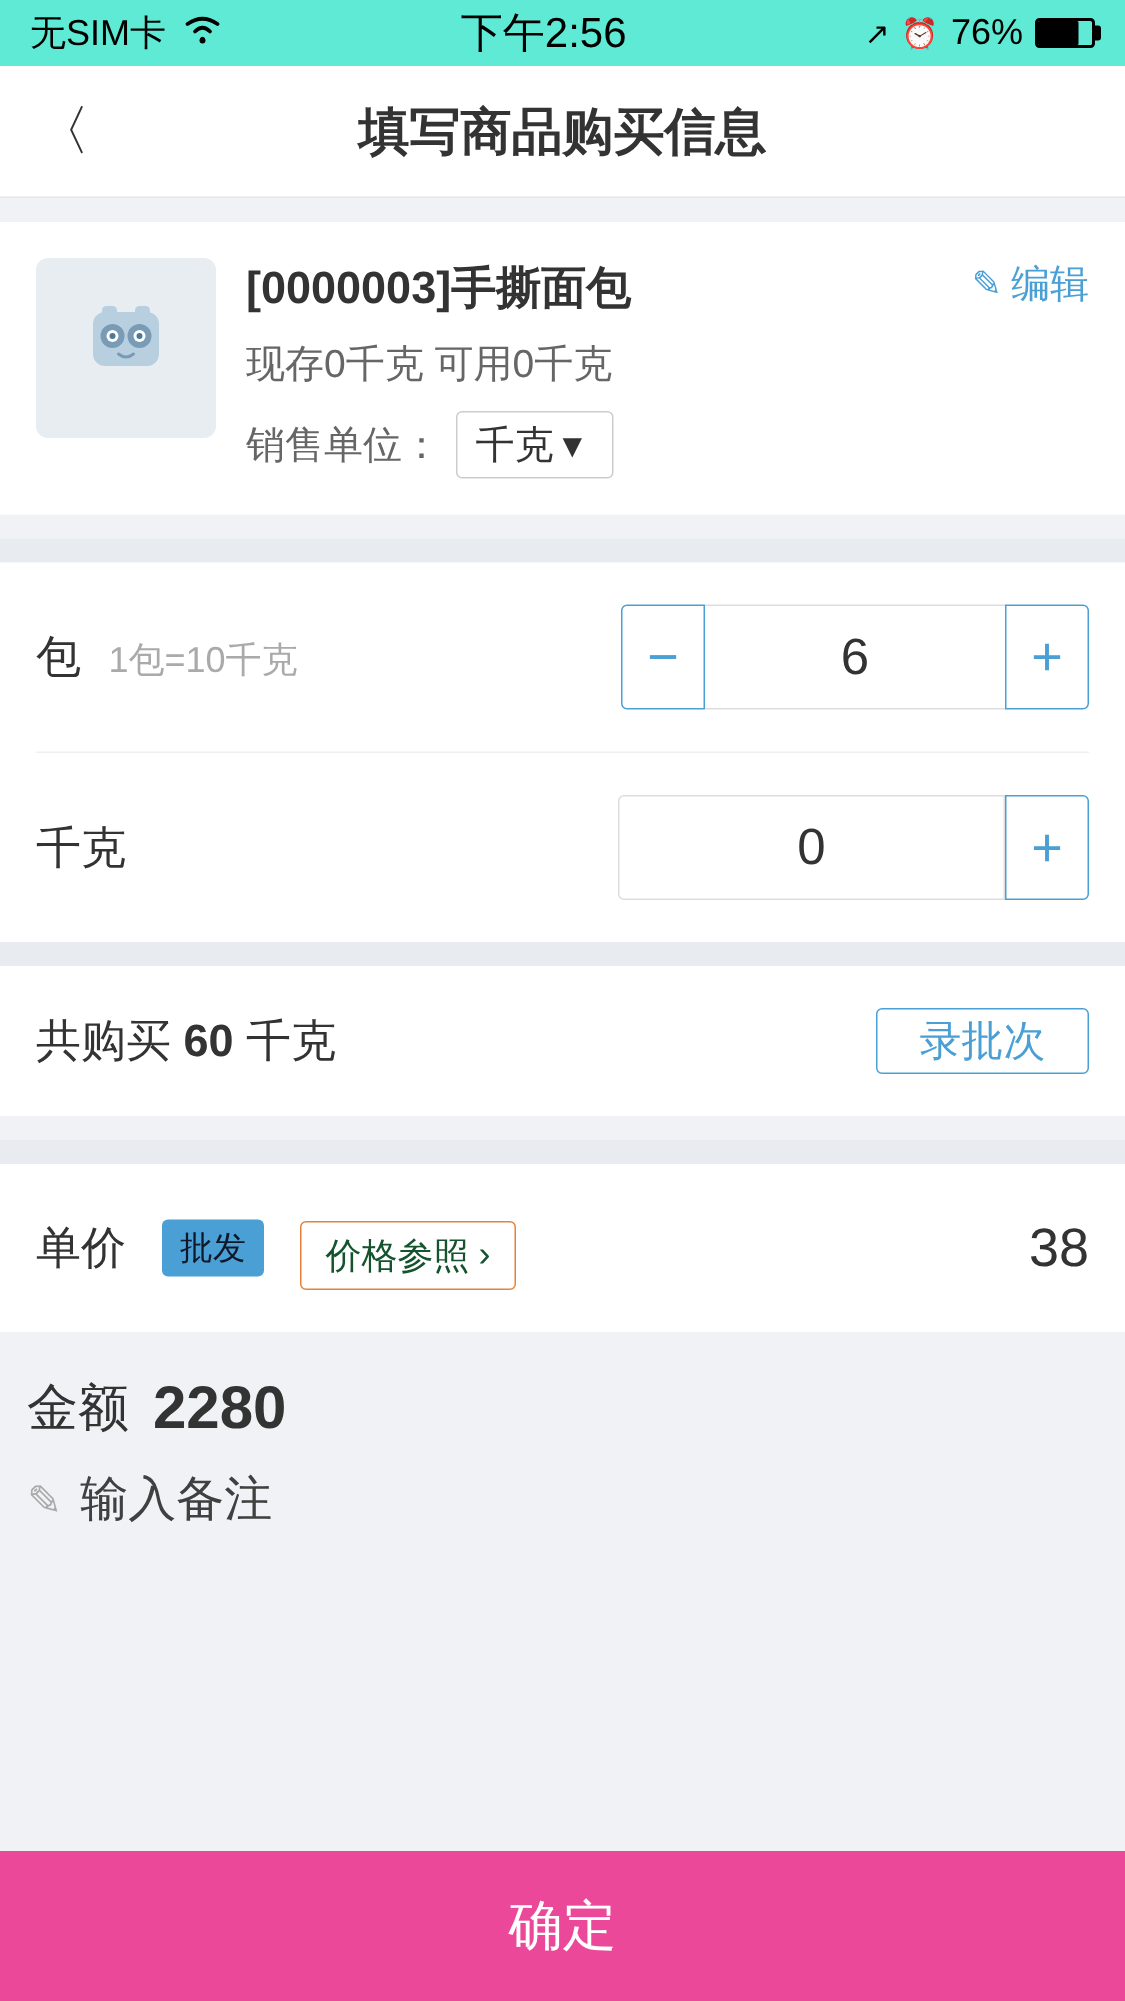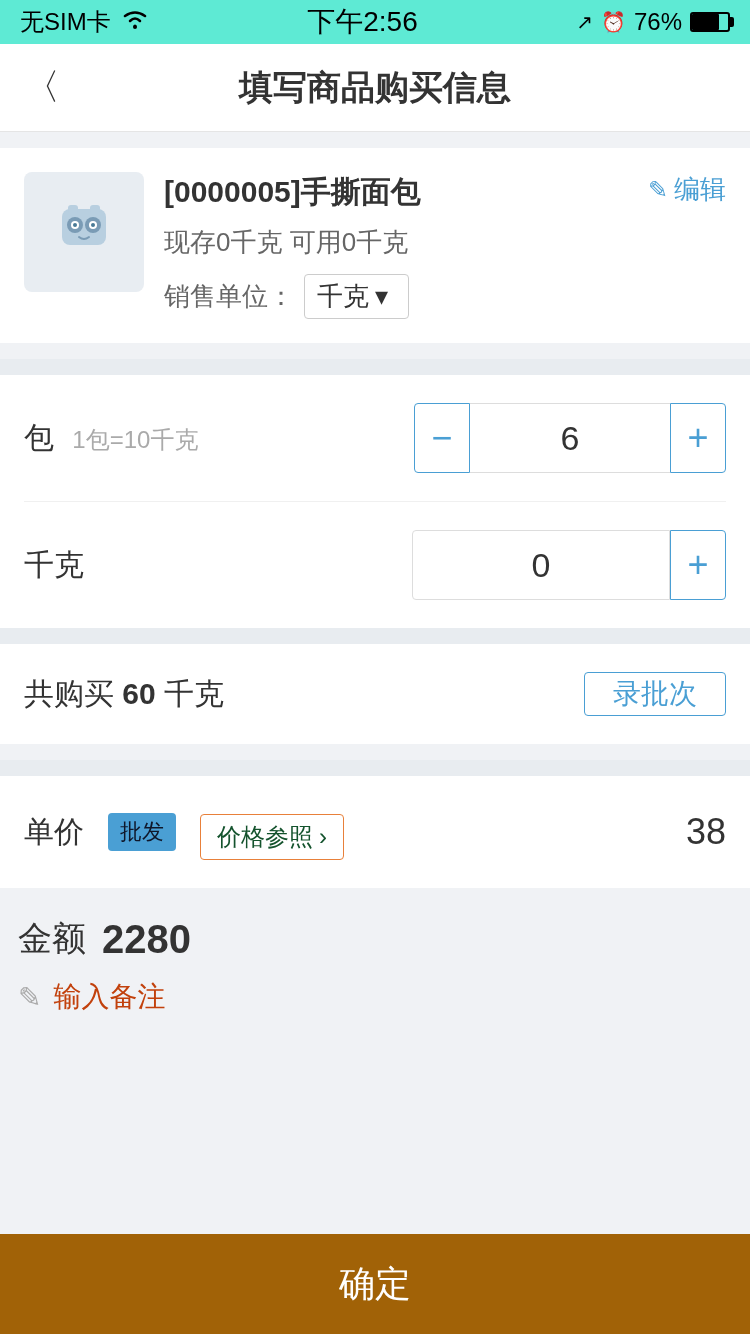--- a/index.html
+++ b/index.html
@@ -255,36 +255,36 @@
       margin-bottom: 16px;
     }
     .amount-label { font-size: 34px; color: #333; font-weight: 500; margin-right: 16px; }
     .amount-value { font-size: 40px; color: #333; font-weight: 600; }
     .remark-row {
       display: flex;
       align-items: center;
       gap: 12px;
     }
     .remark-icon { font-size: 28px; color: #aaa; }
-    .remark-text { font-size: 28px; color: #c2410c; }
+    .remark-text { font-size: 32px; color: #404040; }
 
     
     .empty-space {
       height: 280px;
       background: #f0f2f5;
     }
 
     
     .bottom-btn {
       position: fixed;
       bottom: 0;
       left: 0;
       width: 750px;
       height: 100px;
-      background: #a16207;
+      background: #ec4899;
       display: flex;
       align-items: center;
       justify-content: center;
       cursor: pointer;
     }
     .bottom-btn-text {
       font-size: 36px;
       color: #fff;
       font-weight: 500;
     }
@@ -332,21 +332,21 @@
         <circle cx="39" cy="28" r="4" fill="#fff"></circle>
         <circle cx="21" cy="28" r="2" fill="#4a7a96"></circle>
         <circle cx="39" cy="28" r="2" fill="#4a7a96"></circle>
         <path d="M25 40 Q30 44 35 40" stroke="#7a9bb5" stroke-width="2" fill="none" stroke-linecap="round"></path>
         <rect x="14" y="8" width="10" height="8" rx="3" fill="#b8cfe0"></rect>
         <rect x="36" y="8" width="10" height="8" rx="3" fill="#b8cfe0"></rect>
       </svg>
     </span>
   </div>
   <div class="product-info">
-    <div class="product-name">[0000005]手撕面包</div>
+    <div class="product-name">[0000003]手撕面包</div>
     <div class="product-stock">现存0千克   可用0千克</div>
     <div class="product-unit">
       <span>销售单位：</span>
       <div class="unit-select">
         <span>千克</span>
         <span>▾</span>
       </div>
     </div>
   </div>
   <div class="edit-btn">

